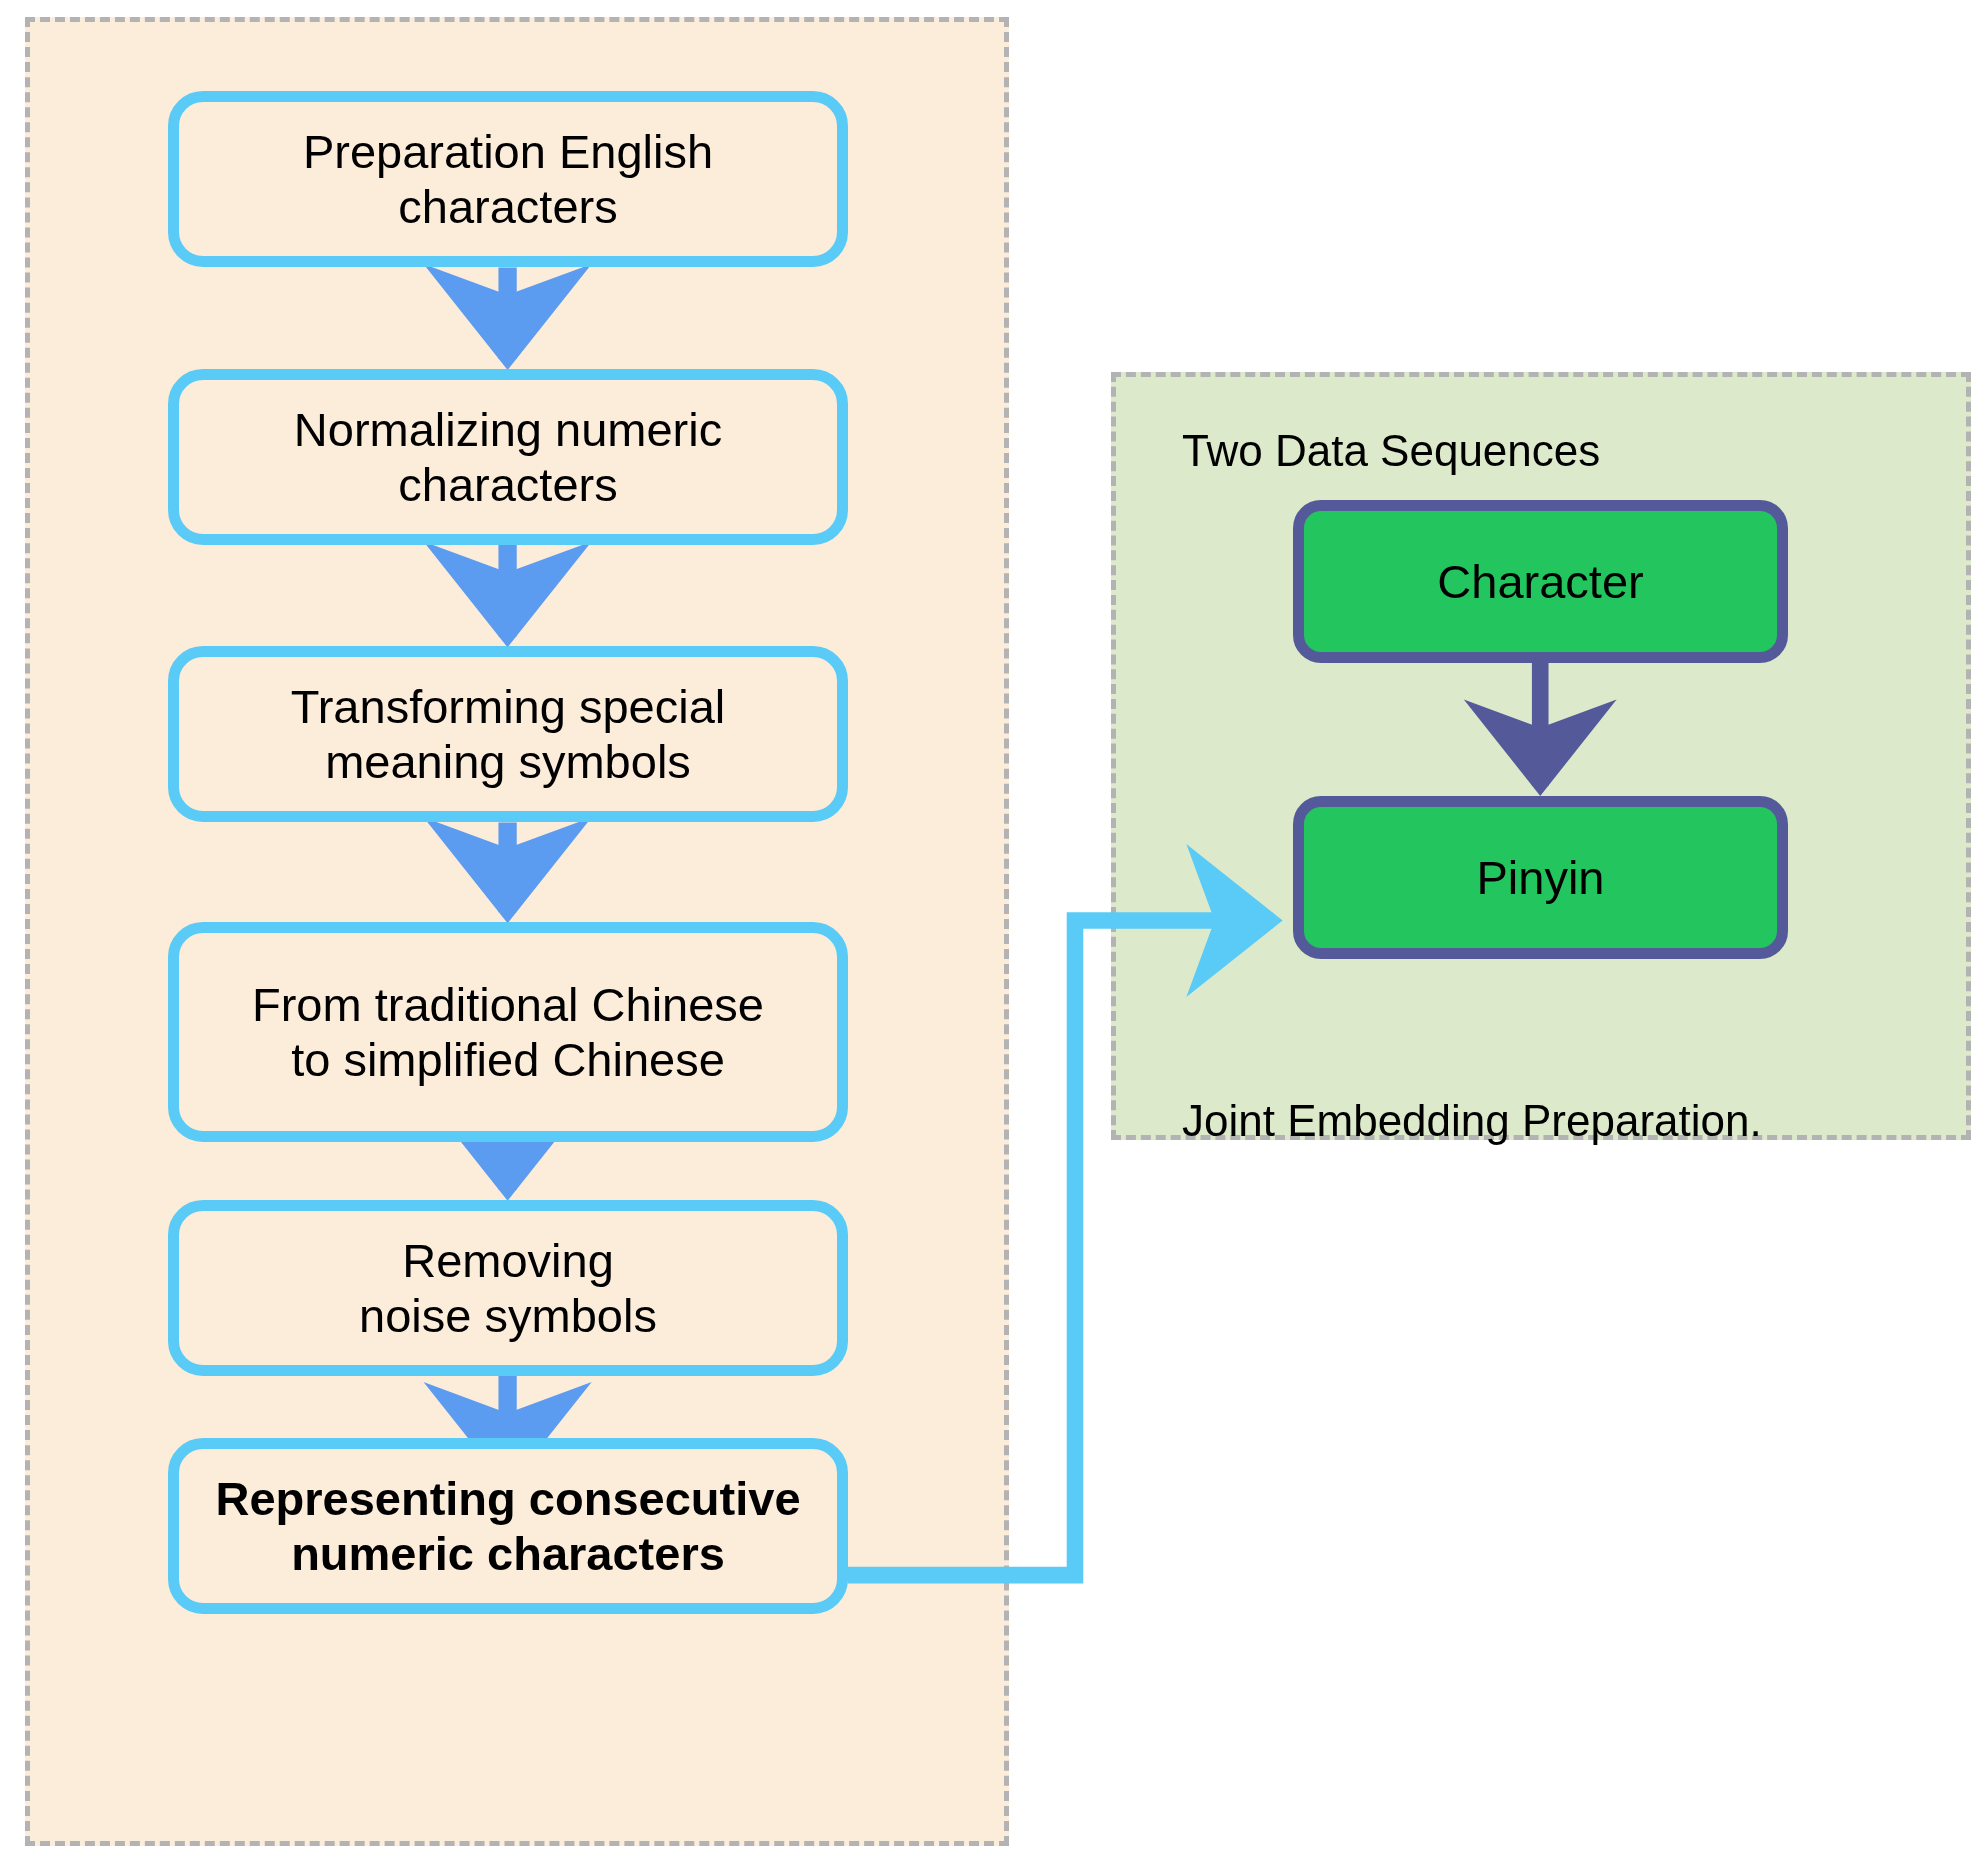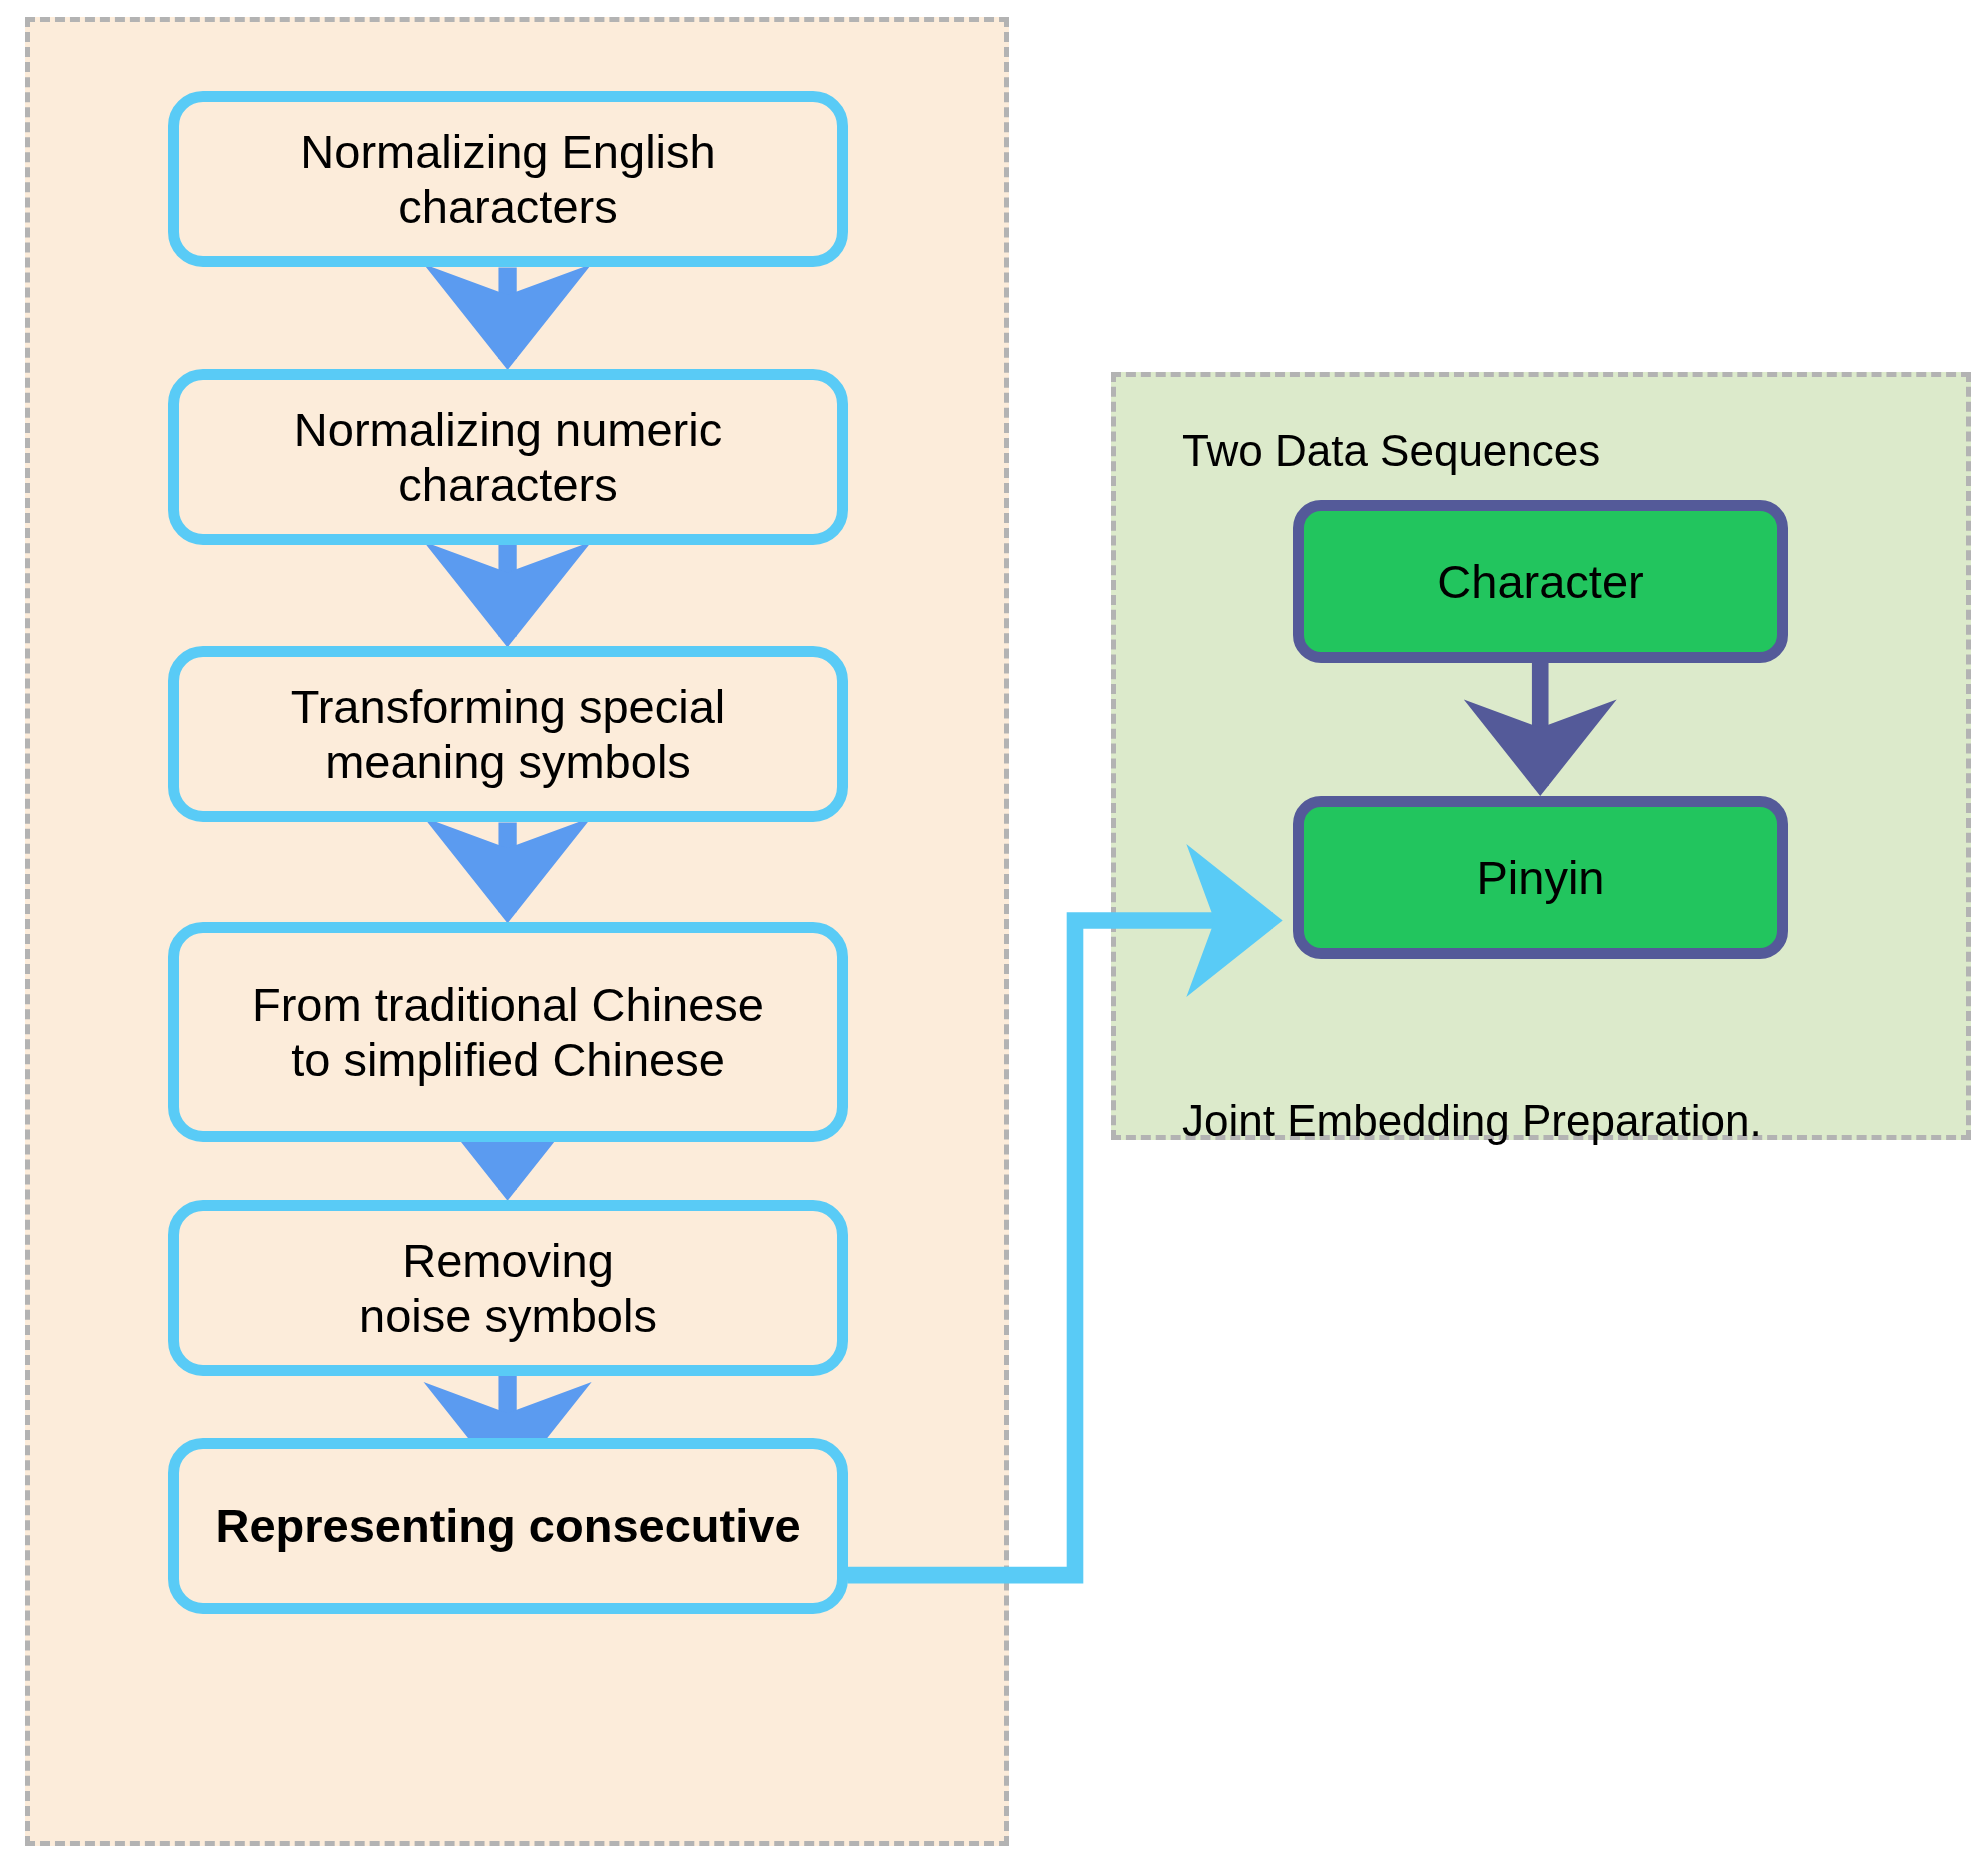--- a/index.html
+++ b/index.html
@@ -136,21 +136,21 @@
 
     <g stroke="#545a99" stroke-width="20" fill="none" marker-end="url(#ah-purple)">
       <line x1="1854" y1="798" x2="1854" y2="946"></line>
     </g>
 
     <path d="M 1020 1896 L 1294 1896 L 1294 1108 L 1532 1108" stroke="#59cbf6" stroke-width="20" fill="none" stroke-linejoin="miter" marker-end="url(#ah-cyan)"></path>
   </svg>
 
   <div class="node node-blue" id="node-eng">
     <div>
-      <span>Normalizing English</span>
+      <span>Preparation English</span>
       <span>characters</span>
     </div>
   </div>
 
   <div class="node node-blue" id="node-num">
     <div>
       <span>Normalizing numeric</span>
       <span>characters</span>
     </div>
   </div>
@@ -172,20 +172,21 @@
   <div class="node node-blue" id="node-noise">
     <div>
       <span>Removing</span>
       <span>noise symbols</span>
     </div>
   </div>
 
   <div class="node node-blue" id="node-consec">
     <div>
       <span>Representing consecutive</span>
+      <span>numeric characters</span>
     </div>
   </div>
 
   <div class="node node-purple" id="node-char">
     <span>Character</span>
   </div>
 
   <div class="node node-purple" id="node-pinyin">
     <span>Pinyin</span>
   </div>

